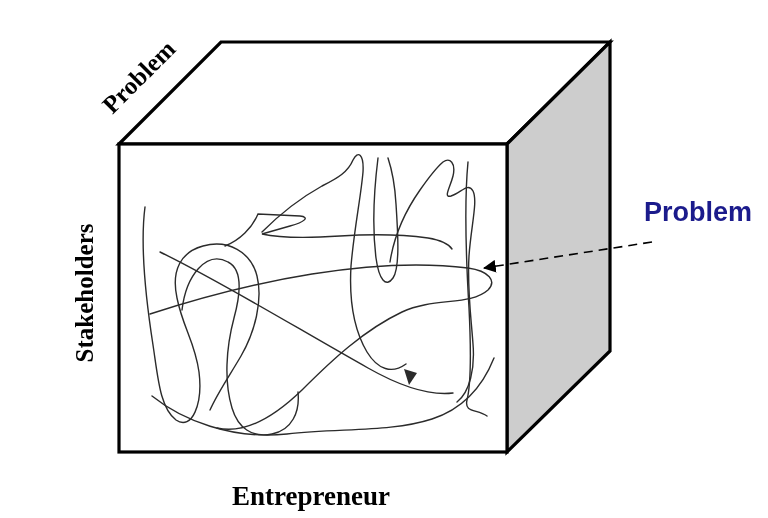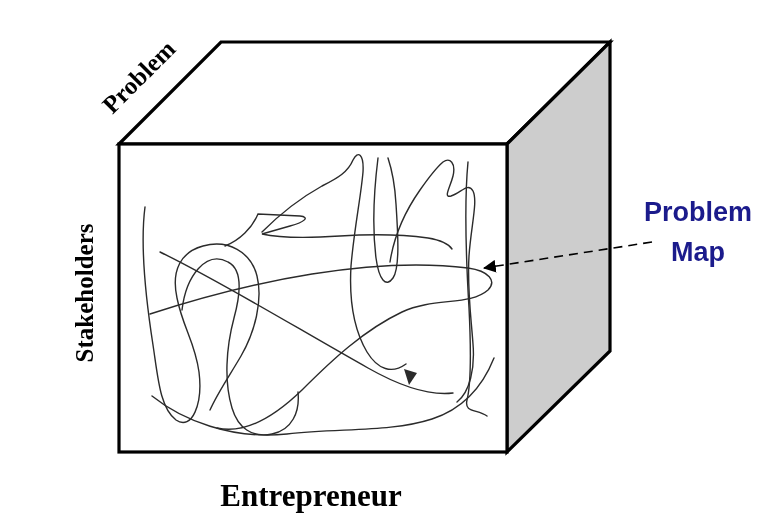--- a/index.html
+++ b/index.html
@@ -25,21 +25,21 @@
     font-size: 25px;
     transform: translate(-50%, -50%) rotate(-45deg);
   }
   .label-stakeholders {
     left: 85px; top: 293px;
     font-size: 25px;
     transform: translate(-50%, -50%) rotate(-90deg);
   }
   .label-entrepreneur {
     left: 311px; top: 496px;
-    font-size: 31px;
+    font-size: 27px;
   }
   .callout-label {
     position: absolute;
     left: 627px; top: 192px;
     width: 142px;
     text-align: center;
     font-family: "Liberation Sans", sans-serif;
     font-weight: bold;
     font-size: 27px;
     line-height: 40px;
@@ -83,16 +83,15 @@
   </svg>
 
   <div class="axis-label label-problem-top">Problem</div>
 
   <div class="axis-label label-stakeholders">Stakeholders</div>
 
   <div class="axis-label label-entrepreneur">Entrepreneur</div>
 
   <div class="callout-label">
     <span>Problem</span>
-    <span>Map</span>
   </div>
 
 </div>
 
 </body></html>

